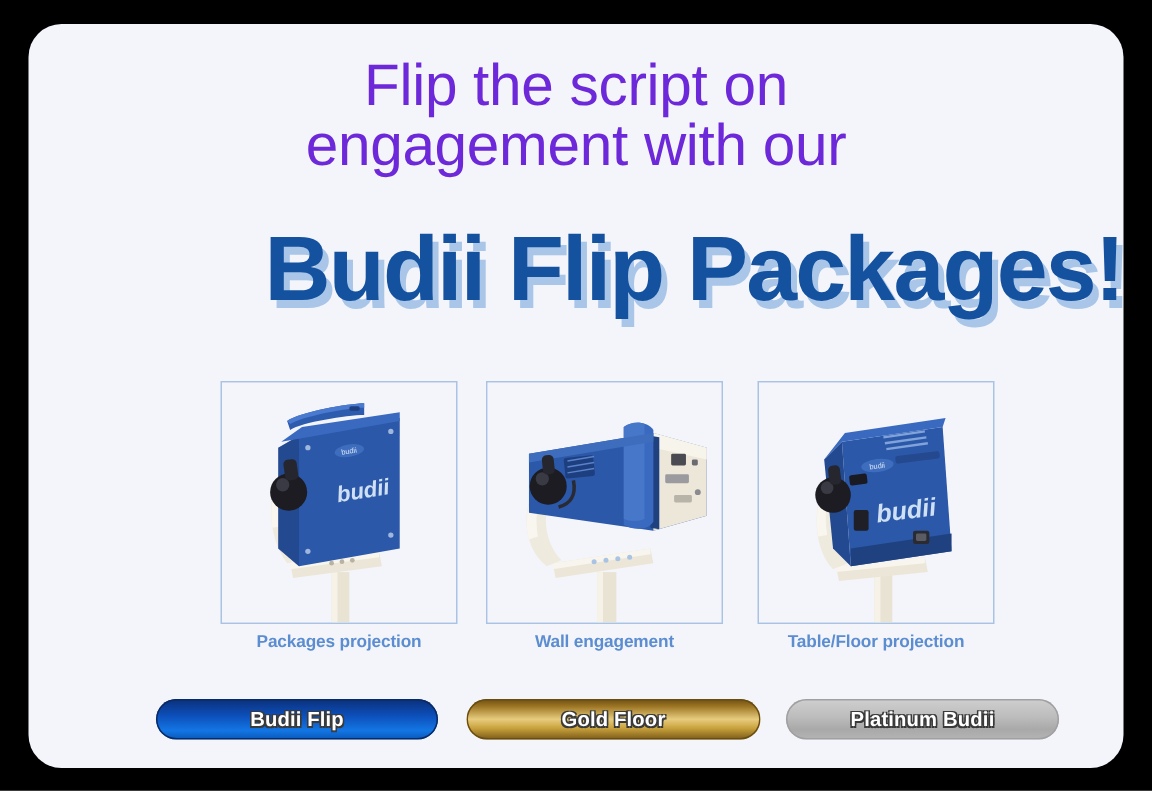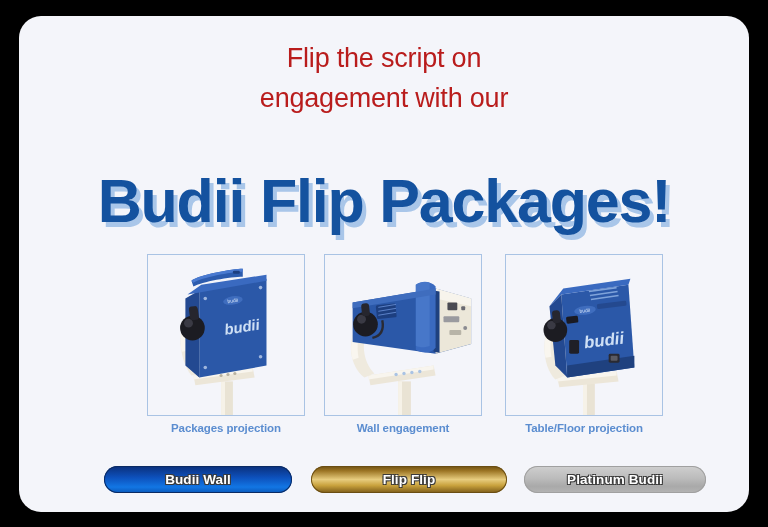--- a/index.html
+++ b/index.html
@@ -18,41 +18,40 @@
     background: #f4f5fa;
     border-radius: 22px;
   }
 
   
   #headline {
     position: absolute;
     left: 0; top: 22px;
     width: 100%;
     text-align: center;
-    color: #b91c1c;
-    font-size: 27px;
+    color: #6d28d9;
+    font-size: 39px;
     line-height: 40px;
     font-weight: 400;
     letter-spacing: -0.2px;
   }
   #headline .hl-line { display: block; }
 
   
   #maintitle {
     position: absolute;
     left: 0; top: 128px;
     width: 100%;
-    text-align: center;
+    text-align: right;
     color: #14529f;
     font-size: 61px;
     font-weight: 700;
     letter-spacing: -1.2px;
     text-shadow: 4px 5px 0 #a9c6e9;
     white-space: nowrap;
-    margin-top: 22px;
   }
 
   
   .frame {
     position: absolute;
     top: 238px;
     height: 162px;
     border: 1px solid #a9c3e4;
     background: #f4f5fa;
     overflow: hidden;
@@ -257,17 +256,17 @@
       <circle cx="50" cy="76" r="12" fill="#1c1c22"></circle>
       <circle cx="46" cy="71" r="4.3" fill="#3a3a44"></circle>
       <rect x="47" y="56" width="8" height="13" rx="3" fill="#26262e" transform="rotate(-7 51 62)"></rect>
     </svg>
   </div>
 
   <div class="caption" id="cap-0">Packages projection</div>
   <div class="caption" id="cap-1">Wall engagement</div>
   <div class="caption" id="cap-2">Table/Floor projection</div>
 
-  <div class="pkg-btn" id="pkg-0">Budii Wall</div>
-  <div class="pkg-btn" id="pkg-1">Flip Flip</div>
+  <div class="pkg-btn" id="pkg-0">Budii Flip</div>
+  <div class="pkg-btn" id="pkg-1">Gold Floor</div>
   <div class="pkg-btn" id="pkg-2">Platinum Budii</div>
 
 </div>
 
 </body></html>

